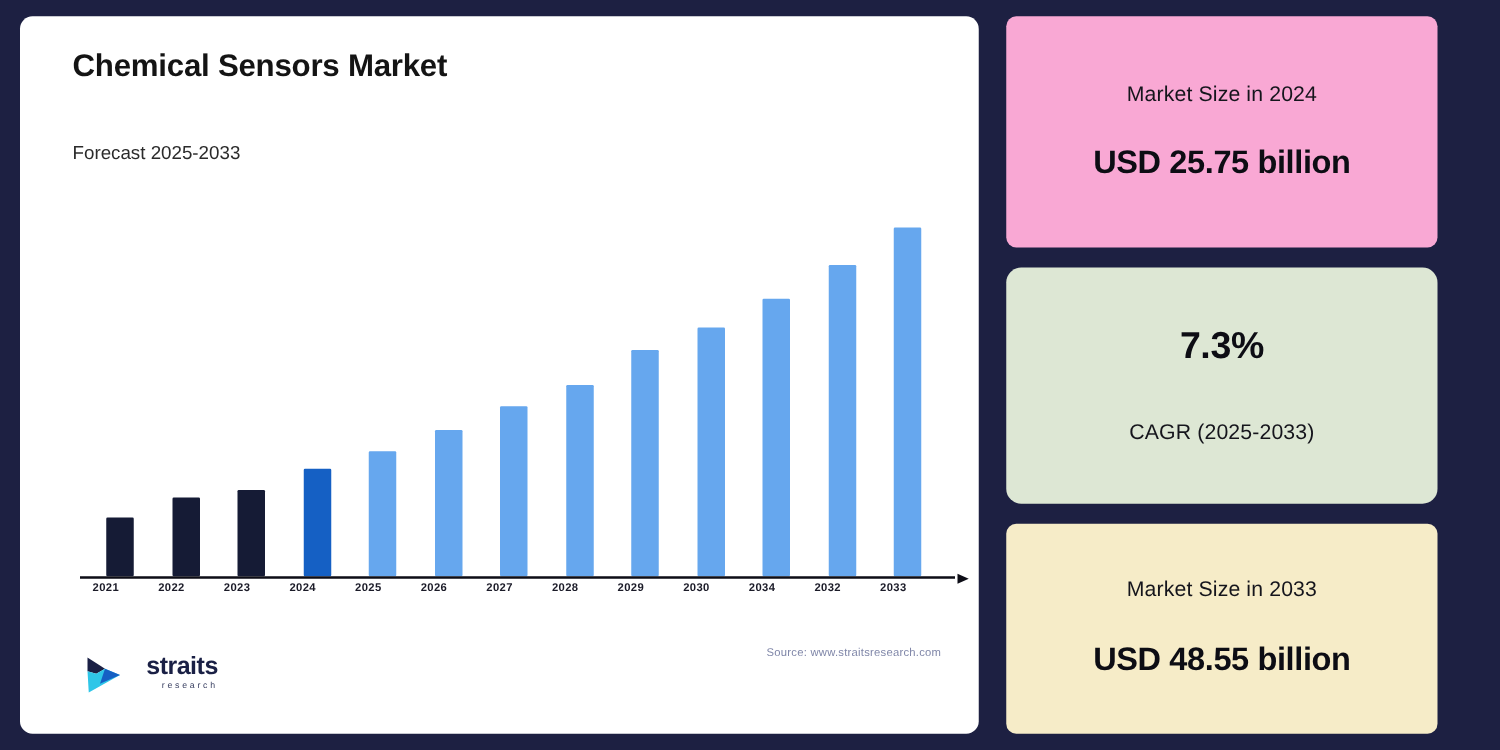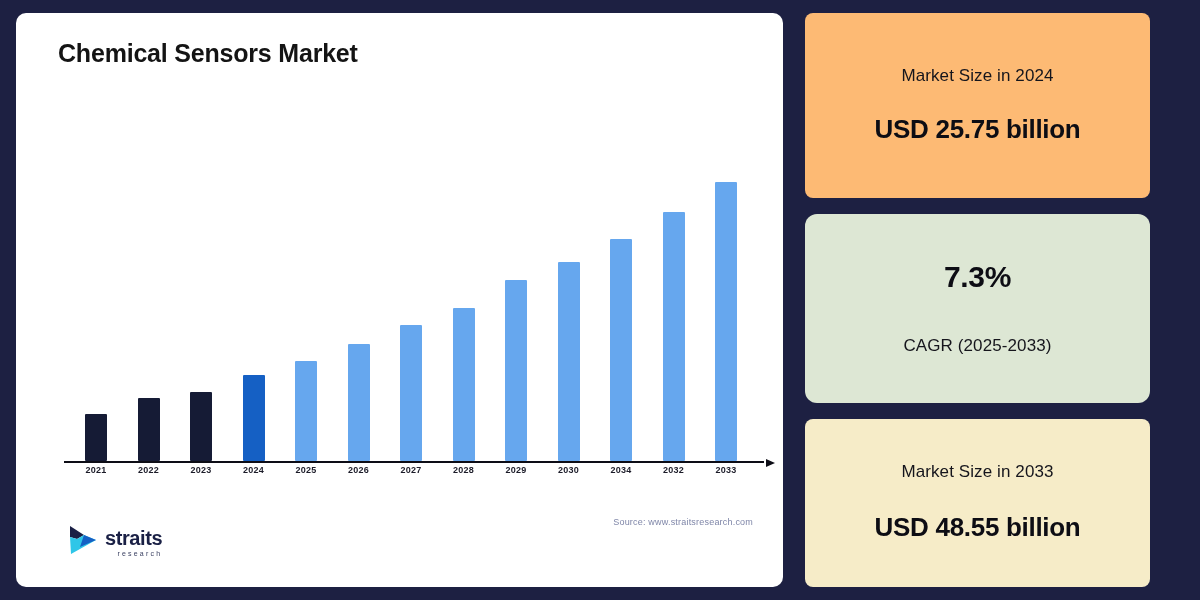--- a/index.html
+++ b/index.html
@@ -98,35 +98,34 @@
     position: absolute;
     left: 0; right: 0;
     top: 452px;
     height: 20px;
     display: flex;
     justify-content: space-between;
     padding: 0 16px 0 10px;
   }
   .xlab {
     width: 44px;
-    text-align: center;
     font-size: 9px;
     font-weight: bold;
     color: #1b1b28;
     letter-spacing: 0.3px;
   }
 
   
   .logo-wrap {
     position: absolute;
     left: 52px;
     bottom: 30px;
     display: flex;
-    align-items: flex-end;
-    gap: 7px;
+    align-items: flex-start;
+    gap: 19px;
   }
   .logo-mark { width: 30px; height: 34px; flex: none; }
   .logo-text { line-height: 1; }
   .logo-word {
     font-size: 20px;
     font-weight: bold;
     color: #1a2045;
     letter-spacing: -0.4px;
   }
   .logo-sub {
@@ -156,21 +155,21 @@
   }
   .card {
     border-radius: 8px;
     display: flex;
     flex-direction: column;
     align-items: center;
     justify-content: center;
     text-align: center;
     padding: 14px 16px;
   }
-  .card-1 { background: #fdba74; height: 190px; align-items: center; }
+  .card-1 { background: #f9a8d4; height: 190px; align-items: center; }
   .card-2 { background: #dde7d4; height: 194px; border-radius: 12px; }
   .card-3 { background: #f6ecc8; height: 173px; }
 
   .card-label {
     font-size: 17px;
     color: #15151c;
     letter-spacing: 0.1px;
   }
   .card-value {
     font-size: 26px;
@@ -183,20 +182,21 @@
   .card-3 .card-value { margin-top: 30px; }
 </style>
 </head>
 <body>
 
 <div id="root">
 
   <div class="chart-panel">
 
     <div class="chart-title">Chemical Sensors Market</div>
+    <div class="chart-subtitle">Forecast 2025-2033</div>
 
     <div class="plot">
       <div class="bars" id="bars">
           <div class="bar-col">
             <div class="bar hist" title="2021: 21.1 USD billion" style="height: 47px; background: rgb(21, 27, 53);"></div>
           </div>
           <div class="bar-col">
             <div class="bar hist" title="2022: 23 USD billion" style="height: 63px; background: rgb(21, 27, 53);"></div>
           </div>
           <div class="bar-col">

